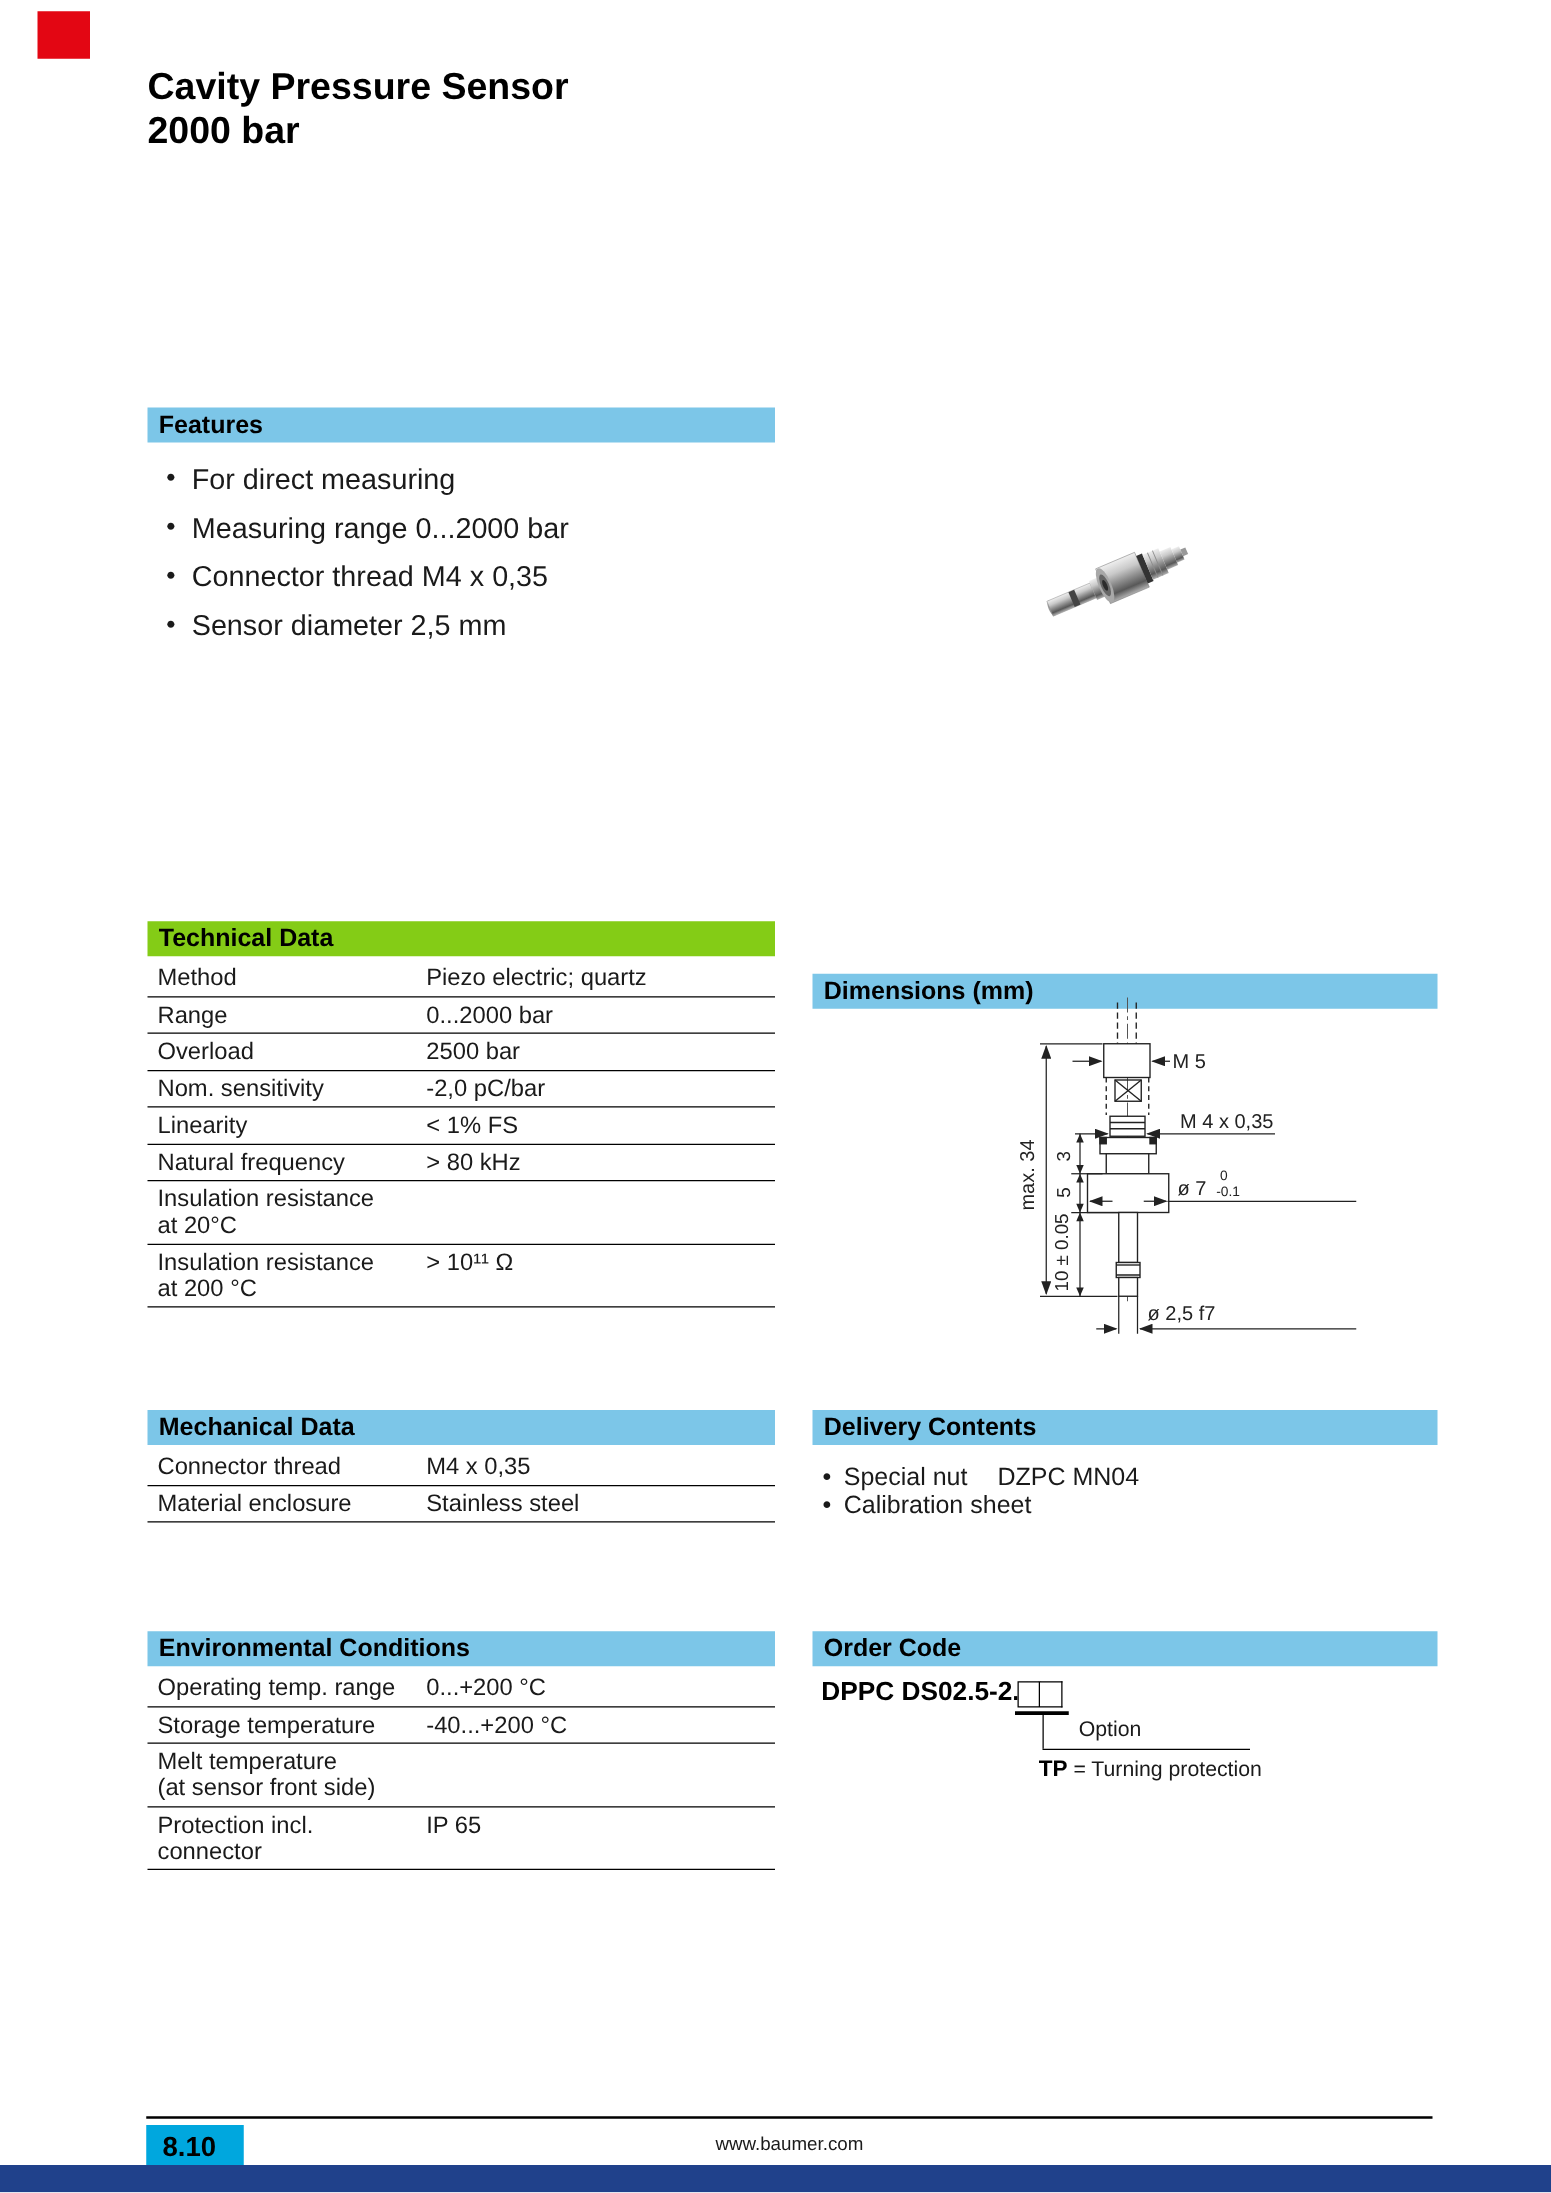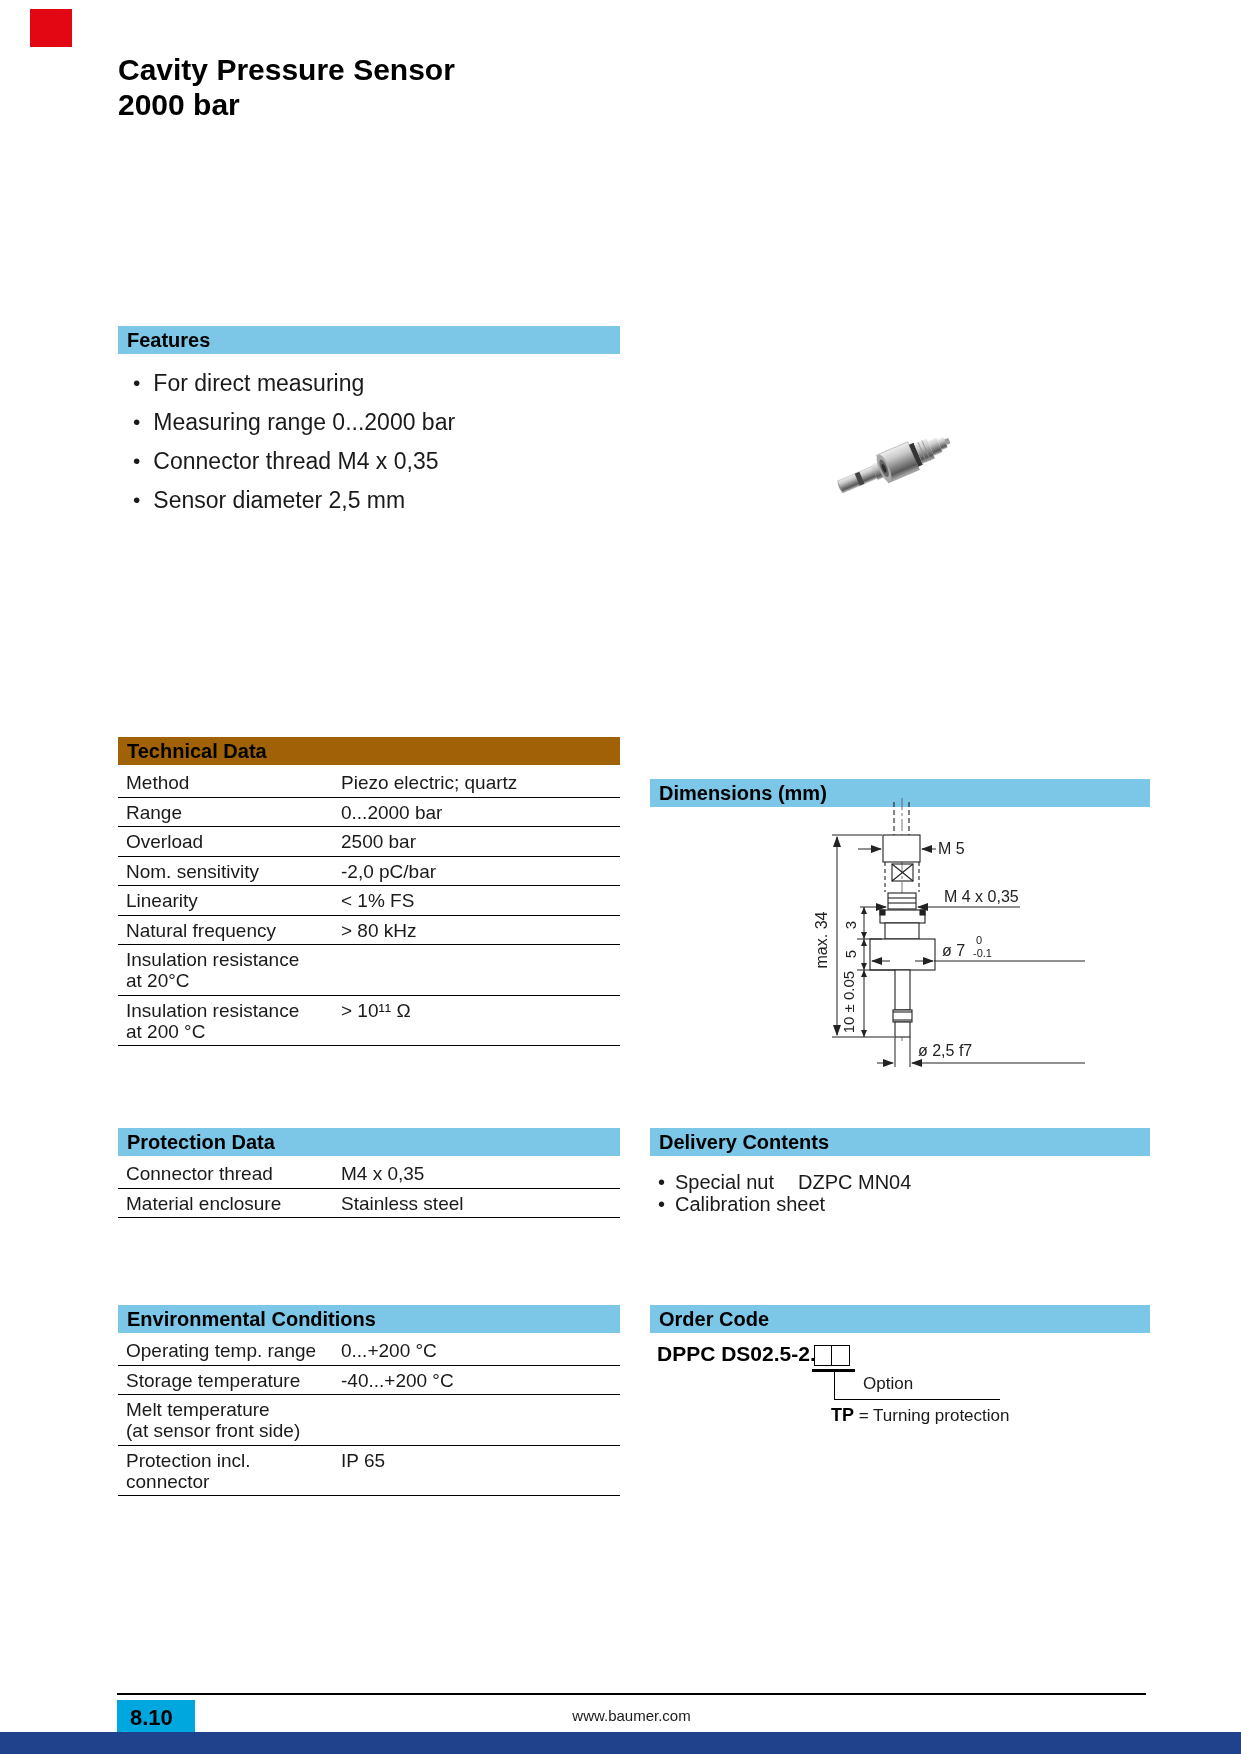--- a/index.html
+++ b/index.html
@@ -108,21 +108,21 @@
       <rect x="118" y="-15" width="19" height="30" fill="url(#mg)"></rect>
       <line x1="124" y1="-15" x2="124" y2="15" stroke="#8d8d8d" stroke-width="1"></line>
       <line x1="130" y1="-15" x2="130" y2="15" stroke="#8d8d8d" stroke-width="1"></line>
       <rect x="137" y="-11" width="13" height="22" fill="url(#mg)"></rect>
       <rect x="150" y="-8" width="9" height="16" fill="url(#mg)"></rect>
       <rect x="159" y="-4" width="6" height="8" fill="#999"></rect>
     </g>
   </svg>
 
   <div class="section tech">
-    <div class="sec-head" style="background-color: #a16207;">Technical Data</div>
+    <div class="sec-head" style="background-color: #84cc16;">Technical Data</div>
     <div class="table">
 
         <div class="trow">
           <div class="lbl">Method</div>
           <div class="val">Piezo electric; quartz</div>
         </div>
 
         <div class="trow">
           <div class="lbl">Range</div>
           <div class="val">0...2000 bar</div>
@@ -241,21 +241,21 @@
     <text x="246" y="154" font-size="11">0</text>
     <text x="243" y="167" font-size="11">-0.1</text>
     <text x="97" y="150" font-size="16" text-anchor="middle" transform="rotate(-90 97 150)">max. 34</text>
     <text x="126" y="135" font-size="15" text-anchor="middle" transform="rotate(-90 126 135)">3</text>
     <text x="126" y="164" font-size="15" text-anchor="middle" transform="rotate(-90 126 164)">5</text>
     <text x="124" y="212" font-size="15" text-anchor="middle" transform="rotate(-90 124 212)">10 ± 0.05</text>
     <text x="188" y="266" font-size="16">ø 2,5 f7</text>
   </svg>
 
   <div class="section mech">
-    <div class="sec-head" style="background-color: rgb(124, 198, 232);">Protection Data</div>
+    <div class="sec-head" style="background-color: rgb(124, 198, 232);">Mechanical Data</div>
     <div class="table">
 
         <div class="trow">
           <div class="lbl">Connector thread</div>
           <div class="val">M4 x 0,35</div>
         </div>
 
         <div class="trow">
           <div class="lbl">Material enclosure</div>
           <div class="val">Stainless steel</div>

